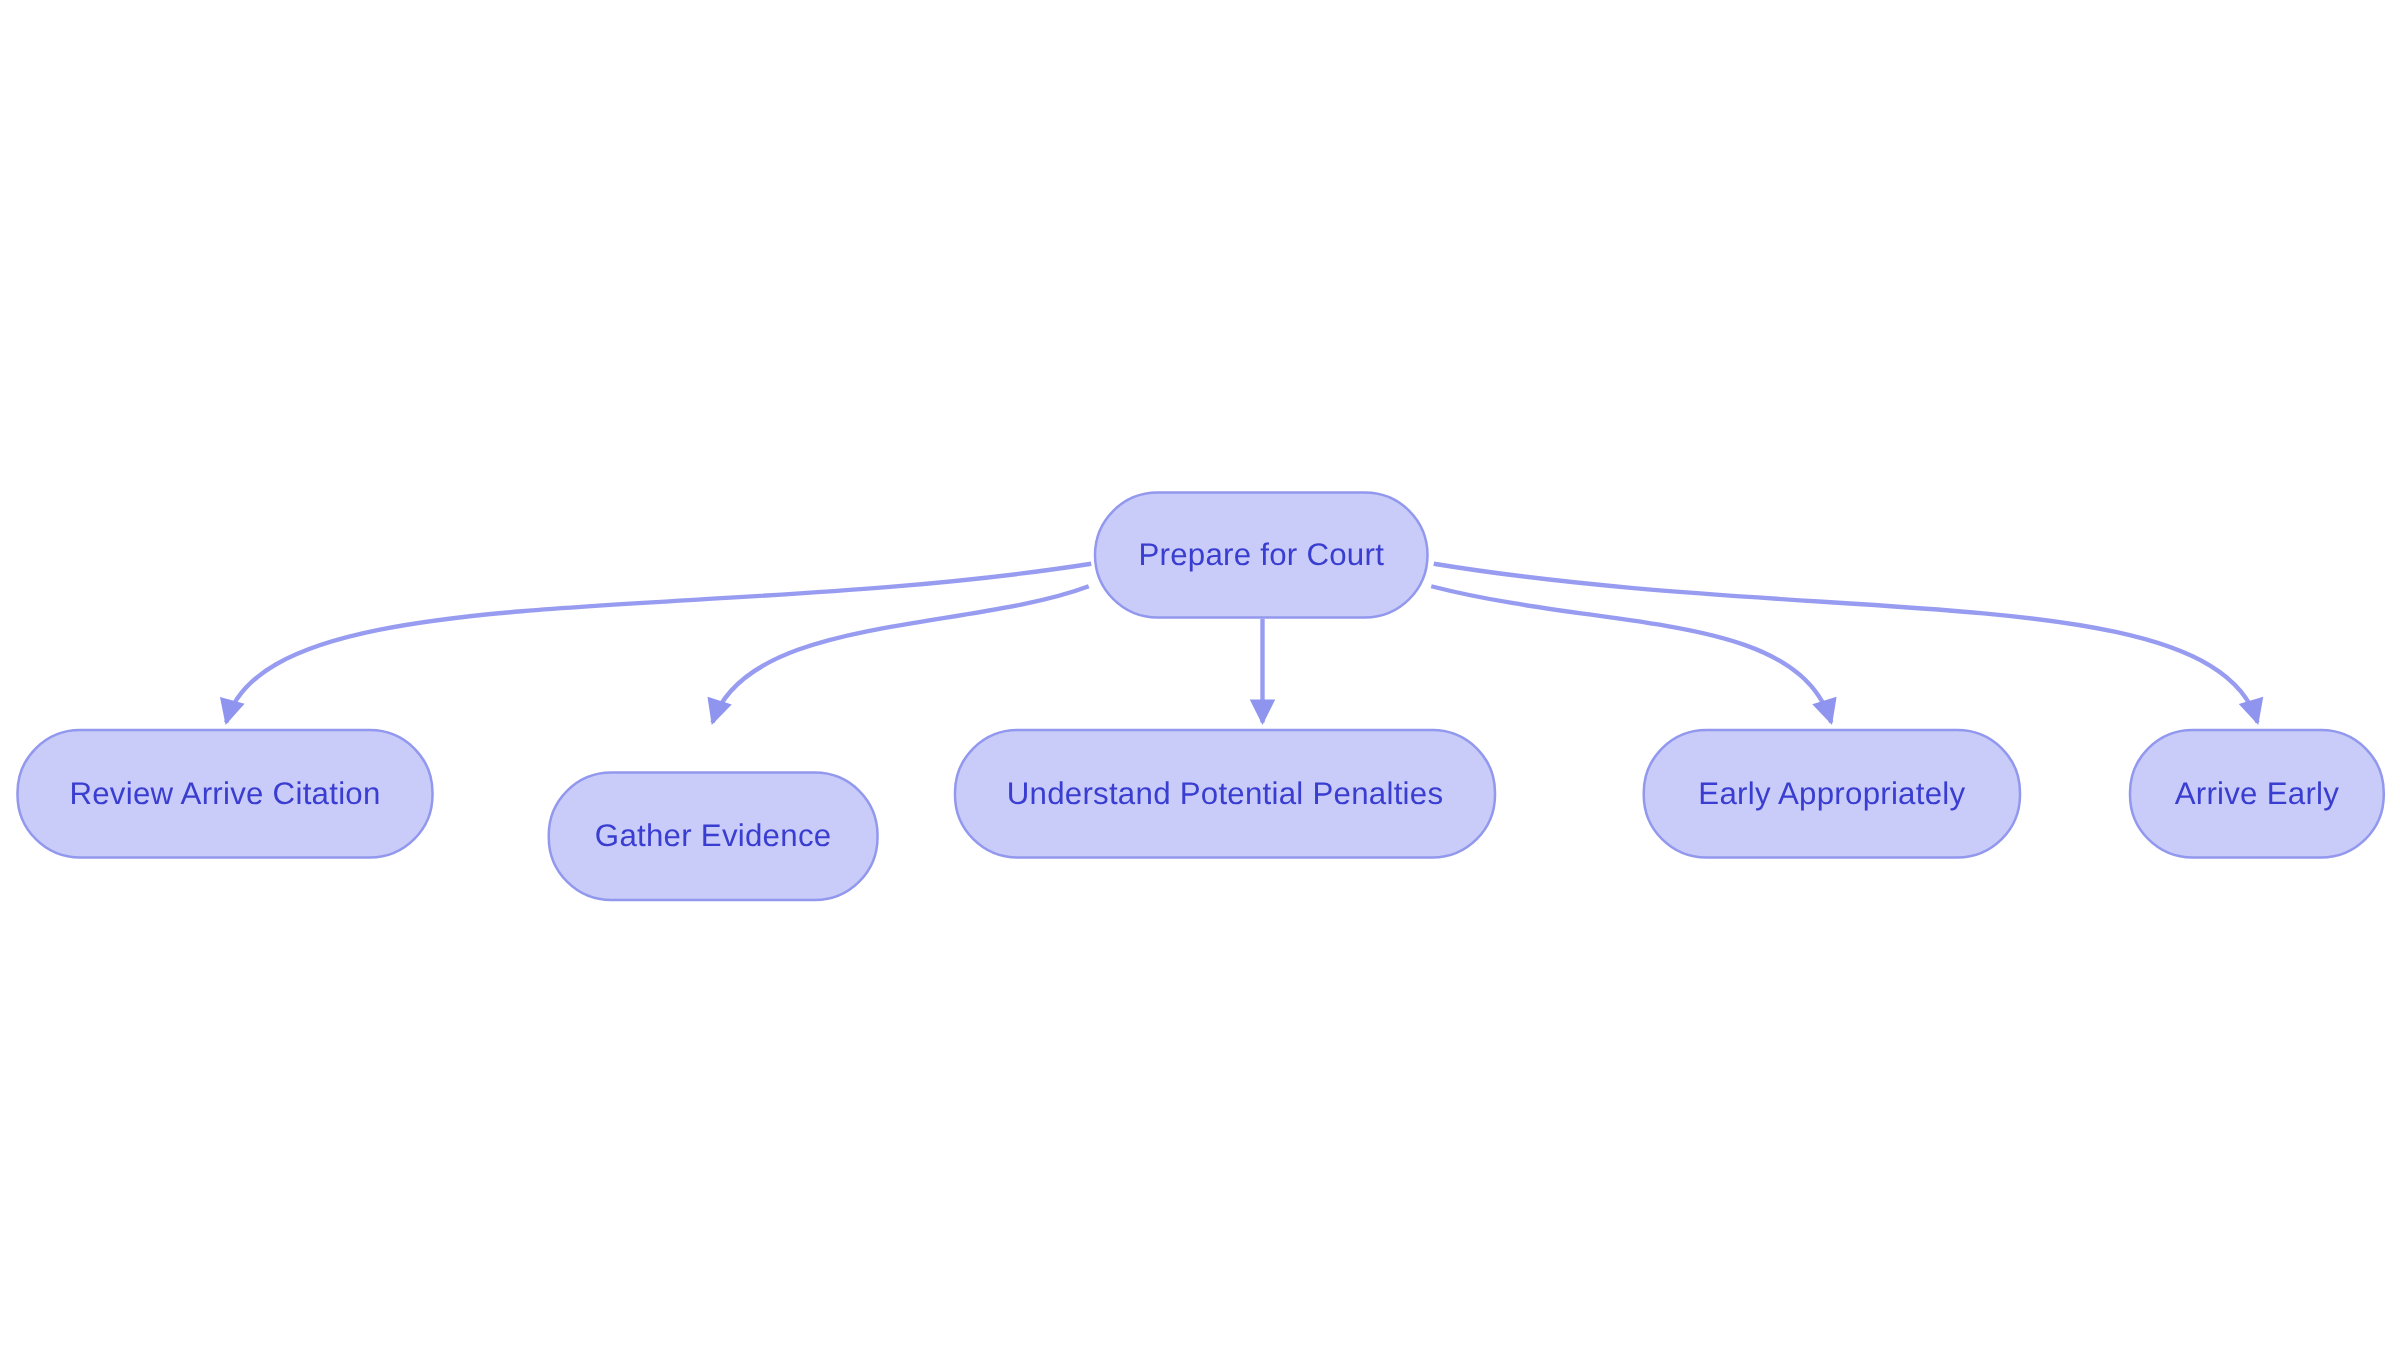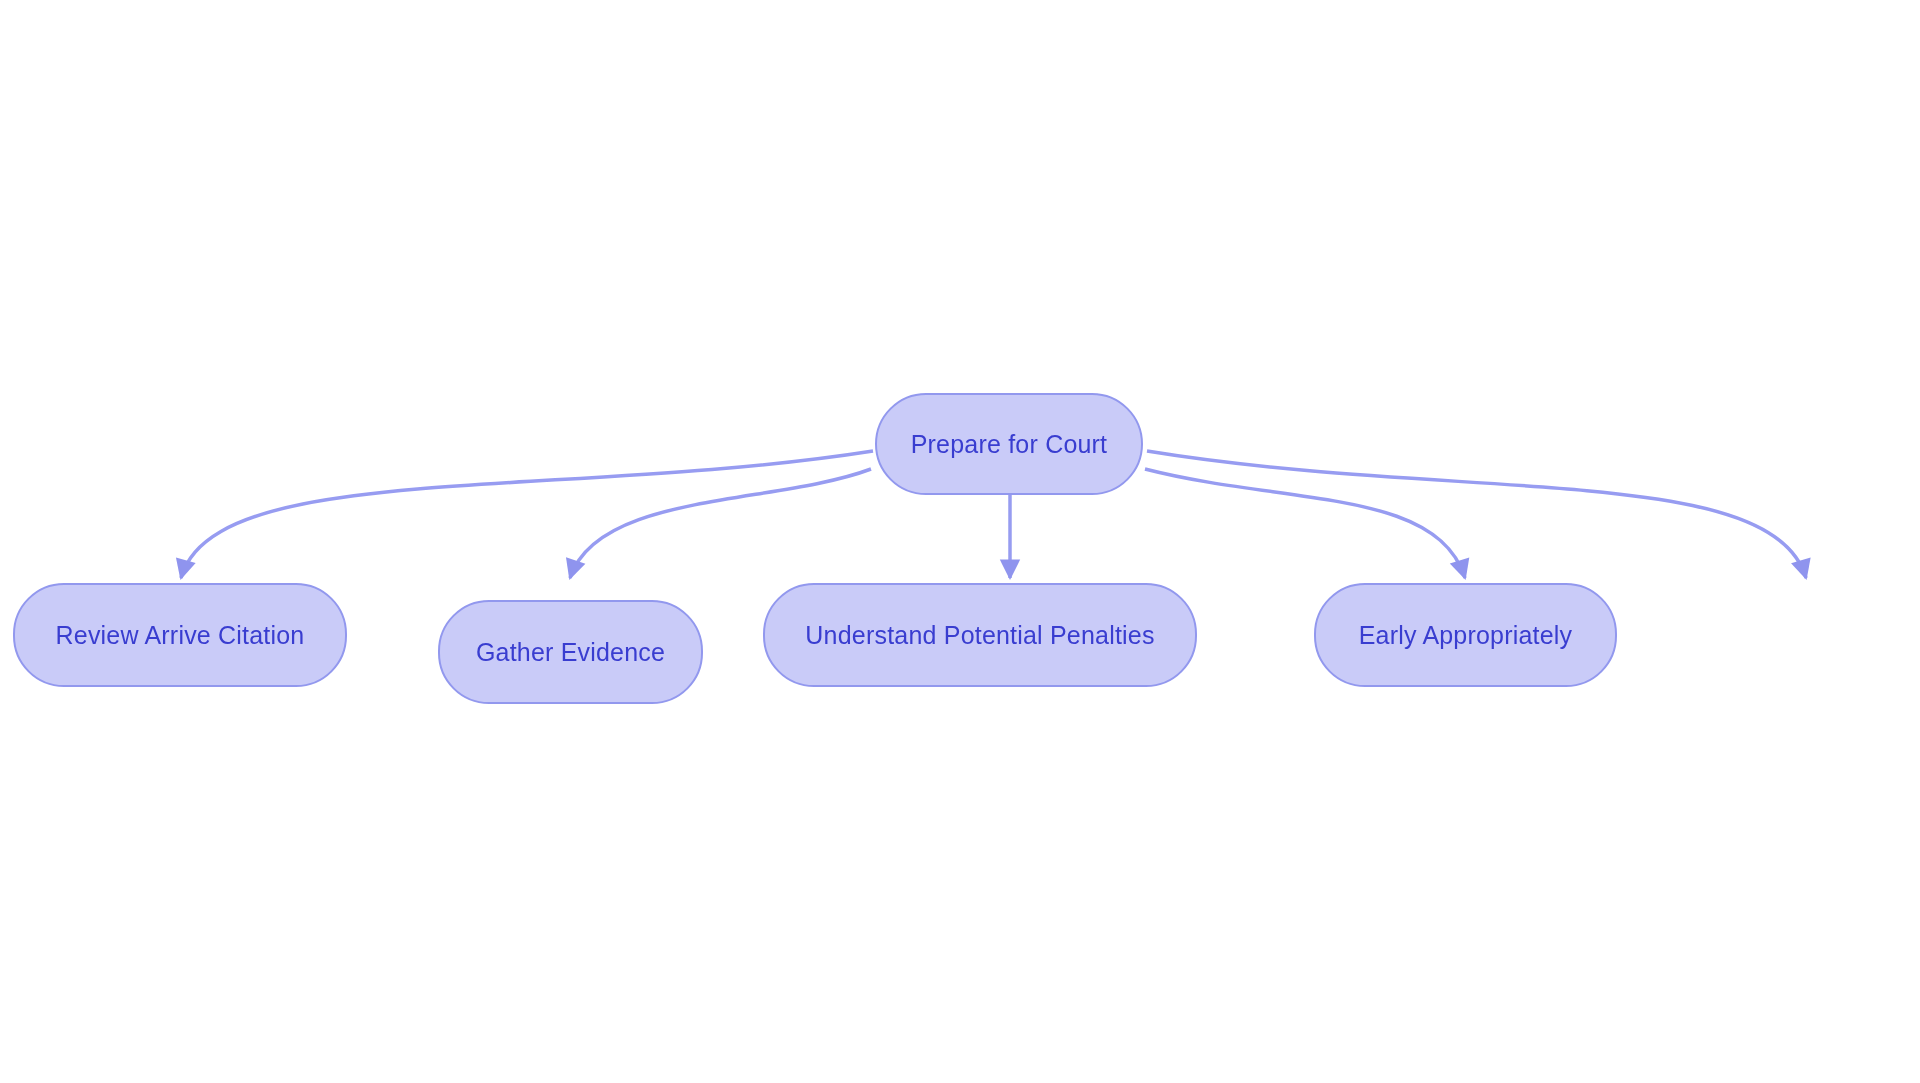--- a/index.html
+++ b/index.html
@@ -68,26 +68,29 @@
   </svg>
 
   <div class="node" style="left:875px; top:393px; width:268px; height:102px">
     <span class="node-label">Prepare for Court</span>
   </div>
 
   <div class="node" style="left:13px; top:583px; width:334px; height:104px">
     <span class="node-label">Review Arrive Citation</span>
   </div>
 
-  <div class="node" style="left:438px; top:600px; width:265px; height:104px">
+  <div class="node" style="left:438px; top:617px; width:265px; height:104px">
     <span class="node-label">Gather Evidence</span>
   </div>
 
   <div class="node" style="left:763px; top:583px; width:434px; height:104px">
     <span class="node-label">Understand Potential Penalties</span>
   </div>
 
   <div class="node" style="left:1314px; top:583px; width:303px; height:104px">
     <span class="node-label">Early Appropriately</span>
   </div>
 
+  <div class="node" style="left:1703px; top:583px; width:205px; height:104px">
+    <span class="node-label">Arrive Early</span>
+  </div>
 
 </div>
 
 </body></html>

